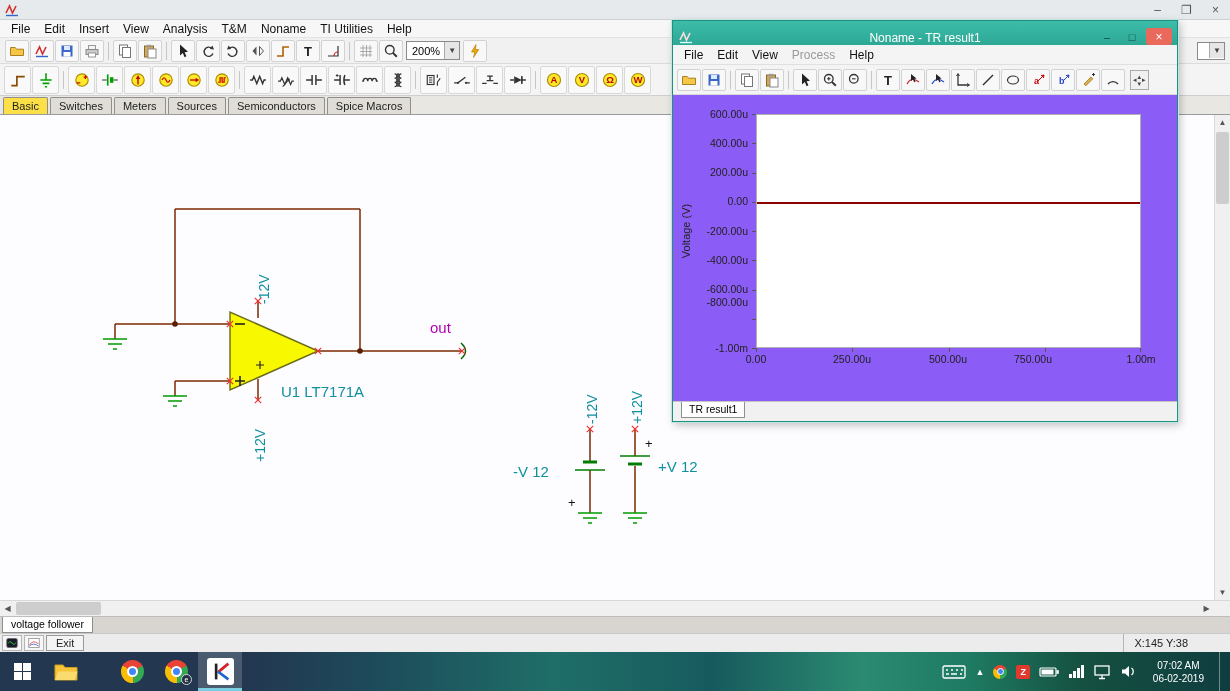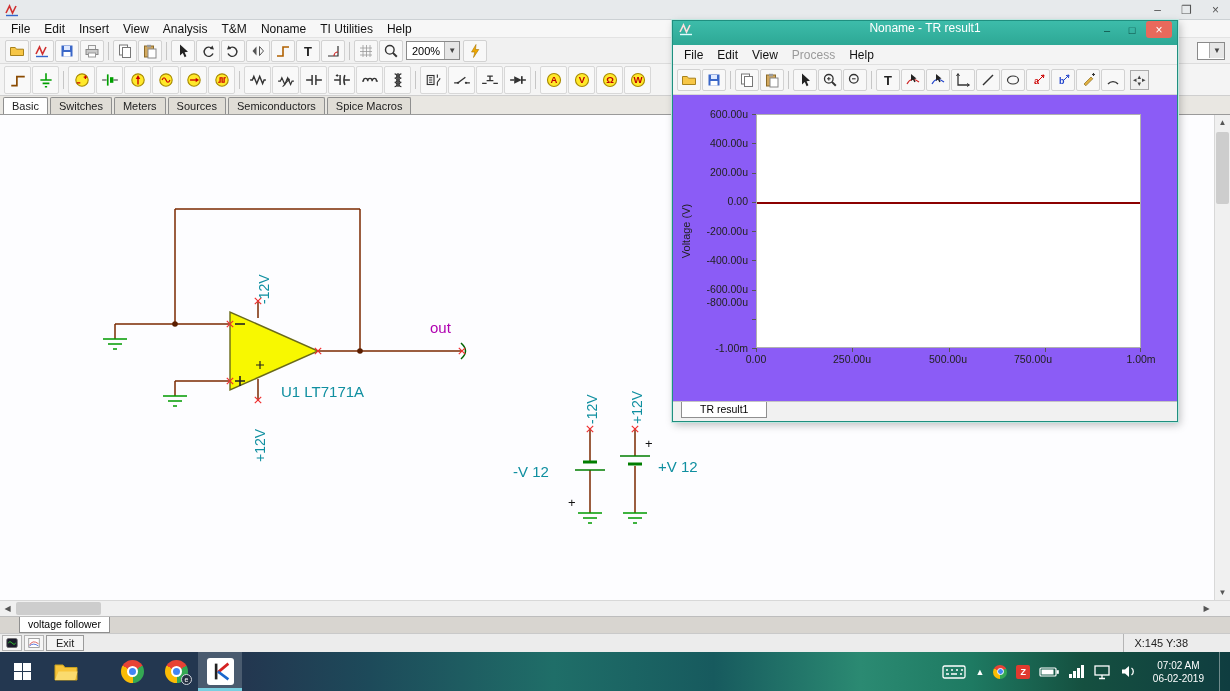--- a/index.html
+++ b/index.html
@@ -22,62 +22,62 @@
 svg.i{width:16px;height:16px;display:block}
 .zoom-combo{display:flex;align-items:center;height:19px;border:1px solid #8a8a8a;background:#fff;font-size:11px;padding-left:5px;margin:0 2px}
 .zoom-combo .arr{font-size:8px;color:#444;margin-left:4px;background:#e6e6e6;border-left:1px solid #aaa;padding:3px 3px;height:100%;display:flex;align-items:center}
 .mini-combo{margin-left:auto;width:28px;height:18px;border:1px solid #8a8a8a;background:#fff;display:flex;align-items:center;justify-content:flex-end}
 .mini-combo span{font-size:8px;color:#444;background:#e6e6e6;border-left:1px solid #aaa;padding:3px 3px}
 .toolbar2{height:32px;flex:0 0 32px;background:#f4f4f4;border-bottom:1px solid #cfcfcf;display:flex;align-items:center;padding:0 4px;gap:1px}
 .ctbtn{width:27px;height:28px;display:flex;align-items:center;justify-content:center;border:1px solid #d8d8d8;background:#f9f9f9;border-radius:2px}
 svg.c{width:18px;height:18px;display:block}
 .tabrow{height:19px;flex:0 0 19px;background:#e9e7e2;border-bottom:1px solid #9a9a9a;display:flex;align-items:flex-end;padding-left:3px}
 .tab{font-size:11px;color:#222;padding:2px 8px;border:1px solid #8f8f8f;border-bottom:none;background:#e0ddd6;margin-right:2px;border-radius:2px 2px 0 0}
-.tab.active{background:#ffffff}
+.tab.active{background:#fde047}
 
 
 .canvas{flex:1 1 auto;position:relative;background:#fdfdff;overflow:hidden}
 .canvas svg.schem{position:absolute;left:0;top:0}
 .vscroll{position:absolute;top:0;right:0;bottom:0;width:16px;background:#f0f0f0;border-left:1px solid #d8d8d8;z-index:5}
 .vs-btn{position:absolute;left:0;width:15px;height:15px;display:flex;align-items:center;justify-content:center;font-size:8px;color:#555;background:#f0f0f0}
 .vthumb{position:absolute;left:1px;top:17px;width:13px;height:72px;background:#cdcdcd;border-radius:2px}
 
 .hscroll{height:16px;flex:0 0 16px;background:#f0f0f0;border-top:1px solid #d8d8d8;position:relative}
 .hs-btn{position:absolute;top:0;width:15px;height:15px;display:flex;align-items:center;justify-content:center;font-size:8px;color:#555}
 .hthumb{position:absolute;left:16px;top:1px;width:85px;height:13px;background:#cdcdcd;border-radius:2px}
-.sheettabs{height:17px;flex:0 0 17px;background:#d8d5d0;border-top:1px solid #bdbdbd;display:flex;align-items:flex-start;padding-left:19px}
+.sheettabs{height:17px;flex:0 0 17px;background:#d8d5d0;border-top:1px solid #bdbdbd;display:flex;align-items:flex-start;padding-left:2px}
 .sheettab{font-size:10.5px;background:#fff;border:1px solid #8f8f8f;border-top:none;padding:1px 8px 2px}
 .bottombar{height:19px;flex:0 0 19px;background:#ececec;border-top:1px solid #c9c9c9;display:flex;align-items:center;padding:0 2px;font-size:11px;color:#222}
 .bb-btn{height:16px;min-width:20px;border:1px solid #b5b5b5;background:#f6f6f6;display:flex;align-items:center;justify-content:center;margin-right:2px;padding:0 2px}
 .exit-btn{height:16px;border:1px solid #9a9a9a;background:#f4f4f4;padding:0 9px;display:flex;align-items:center;font-size:11px}
 .statusxy{margin-left:auto;height:100%;border-left:1px solid #b5b5b5;display:flex;align-items:center;padding:0 40px 0 10px;font-size:11px}
 
 
 .result-window{position:absolute;left:672px;top:20px;width:506px;height:402px;background:#f1f1f1;border:1px solid #1f8f7f;box-shadow:0 0 0 1px #bfe7e0,2px 3px 8px rgba(0,0,0,.25);display:flex;flex-direction:column;z-index:50}
-.rw-titlebar{height:24px;flex:0 0 24px;background:linear-gradient(#3dbcaa,#2da895);display:flex;align-items:flex-start;position:relative;color:#fff}
+.rw-titlebar{height:24px;flex:0 0 24px;background:linear-gradient(#3dbcaa,#2da895);display:flex;align-items:flex-end;position:relative;color:#fff}
 .rw-title{position:absolute;left:0;right:0;text-align:center;font-size:12px;color:#fff}
 .rw-cap{margin-left:auto;display:flex;align-items:center;gap:3px;padding-right:5px;z-index:2}
 .rw-cap-btn{width:22px;height:16px;display:flex;align-items:center;justify-content:center;font-size:11px;color:#0c4a42}
 .rw-close{width:26px;height:17px;background:#e9695c;border-radius:3px;color:#fff;display:flex;align-items:center;justify-content:center;font-size:12px}
 .rw-menubar{height:20px;flex:0 0 20px;background:#f4f4f4;border-bottom:1px solid #e0e0e0;display:flex;align-items:center;padding-left:4px;font-size:12px;color:#111}
 .rw-menubar .menu-item.disabled{color:#9a9a9a}
 .rw-toolbar{height:30px;flex:0 0 30px;background:#f4f4f4;border-bottom:1px solid #d8d8d8;display:flex;align-items:center;padding:0 4px;gap:1px}
 .spin{display:flex;align-items:center;border:1px solid #aaa;background:#f0f0f0;height:20px;padding:0 2px;margin-left:4px;gap:1px;font-size:7px;color:#444}
 .spin .ud{display:flex;flex-direction:column;line-height:1}
 .rw-chart{flex:1 1 auto;position:relative;background:#8b5cf6;font-size:10.5px;color:#222}
 .plot{position:absolute;left:83px;top:19px;width:385px;height:234px;background:#fff;border:1px solid #b0b0b0}
 .series-line{position:absolute;left:0;right:0;height:2px;background:#8b0000;top:87px}
 .ylab{position:absolute;width:66px;left:9px;text-align:right}
 .ymark{position:absolute;left:79px;width:4px;height:1px;background:#555}
 .xlab{position:absolute;width:70px;text-align:center;top:258px}
 .xmark{position:absolute;top:253px;width:1px;height:4px;background:#555}
 .ylabel-rot{position:absolute;left:-41px;top:129px;width:110px;height:14px;transform:rotate(-90deg);text-align:center;font-size:11px}
 .xlabel{position:absolute;left:83px;top:273px;width:385px;text-align:center;font-size:11px}
 .rw-tabrow{height:20px;flex:0 0 20px;background:#f1f1f1;border-top:1px solid #c4c4c4;display:flex;align-items:flex-start;padding-left:8px}
-.rw-tab{font-size:10.5px;background:#fff;border:1px solid #8f8f8f;border-top:none;padding:1px 18px 2px}
+.rw-tab{font-size:10.5px;background:#fff;border:1px solid #8f8f8f;border-top:none;padding:1px 7px 2px}
 
 
 .taskbar{position:absolute;left:0;right:0;bottom:0;height:39px;display:flex;align-items:center;background:linear-gradient(90deg,#233750 0%,#233750 20%,#1d4a5a 30%,#1f6e68 45%,#175a5e 58%,#2b8a72 70%,#1e7a62 79%,#155040 88%,#0f3d40 100%)}
 .task-btn{width:44px;height:39px;display:flex;align-items:center;justify-content:center;position:relative}
 .task-btn.active{background:rgba(255,255,255,.18);box-shadow:inset 0 -3px 0 #79cfe0}
 .winlogo{display:grid;grid-template-columns:8px 8px;grid-template-rows:8px 8px;gap:1px}
 .winlogo span{background:#fff}
 .chrome{width:23px;height:23px;border-radius:50%;background:conic-gradient(from -60deg,#e84335 0 120deg,#34a853 0 240deg,#fbbc05 0 360deg);position:relative}
 .chrome-in{position:absolute;inset:6px;border-radius:50%;background:#4285f4;border:2px solid #fff}
 .badge{position:absolute;right:6px;bottom:6px;width:11px;height:11px;border-radius:50%;background:#253042;color:#fff;font-size:7px;display:flex;align-items:center;justify-content:center;border:1px solid #cfd6e0}

